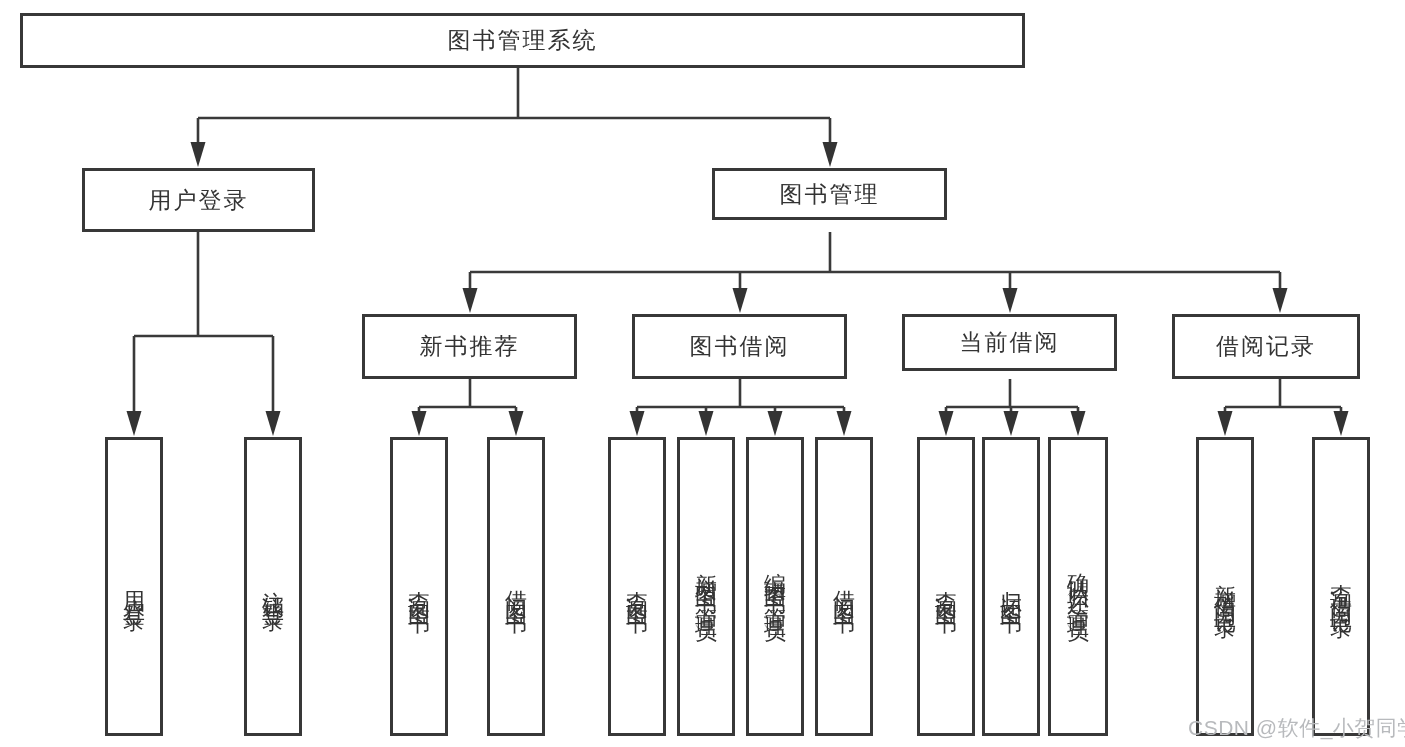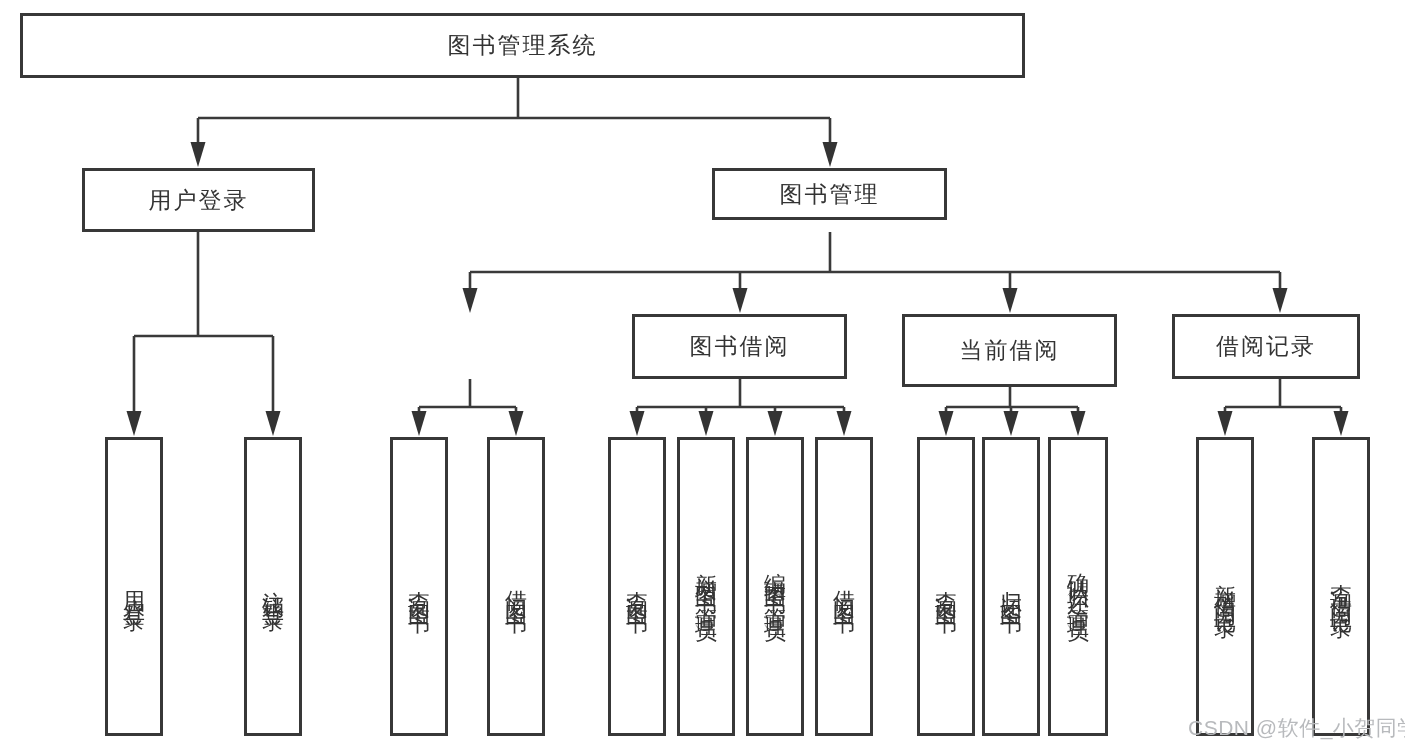--- a/index.html
+++ b/index.html
@@ -95,35 +95,38 @@
     <polygon class="tri" points="698.5,411 713.5,411 706,436"></polygon>
     <polygon class="tri" points="767.5,411 782.5,411 775,436"></polygon>
     <polygon class="tri" points="836.5,411 851.5,411 844,436"></polygon>
     <polygon class="tri" points="938.5,411 953.5,411 946,436"></polygon>
     <polygon class="tri" points="1003.5,411 1018.5,411 1011,436"></polygon>
     <polygon class="tri" points="1070.5,411 1085.5,411 1078,436"></polygon>
     <polygon class="tri" points="1217.5,411 1232.5,411 1225,436"></polygon>
     <polygon class="tri" points="1333.5,411 1348.5,411 1341,436"></polygon>
   </svg>
 
-  <div class="node h" style="left:20px; top:13px; width:1005px; height:65px;">
+  <div class="node h" style="left:20px; top:13px; width:1005px; height:55px;">
     <span>图书管理系统</span>
   </div>
 
   <div class="node h" style="left:82px; top:168px; width:233px; height:64px;">
     <span>用户登录</span>
   </div>
   <div class="node h" style="left:712px; top:168px; width:235px; height:52px;">
     <span>图书管理</span>
   </div>
 
+  <div class="node h" style="left:362px; top:314px; width:215px; height:65px;">
+    <span>新书推荐</span>
+  </div>
   <div class="node h" style="left:632px; top:314px; width:215px; height:65px;">
     <span>图书借阅</span>
   </div>
-  <div class="node h" style="left:902px; top:314px; width:215px; height:73px;">
+  <div class="node h" style="left:902px; top:314px; width:215px; height:57px;">
     <span>当前借阅</span>
   </div>
   <div class="node h" style="left:1172px; top:314px; width:188px; height:65px;">
     <span>借阅记录</span>
   </div>
 
   <div class="node v" style="left:105px; top:437px; width:58px; height:299px;">
     <span>用户登录</span>
   </div>
   <div class="node v" style="left:244px; top:437px; width:58px; height:299px;">

